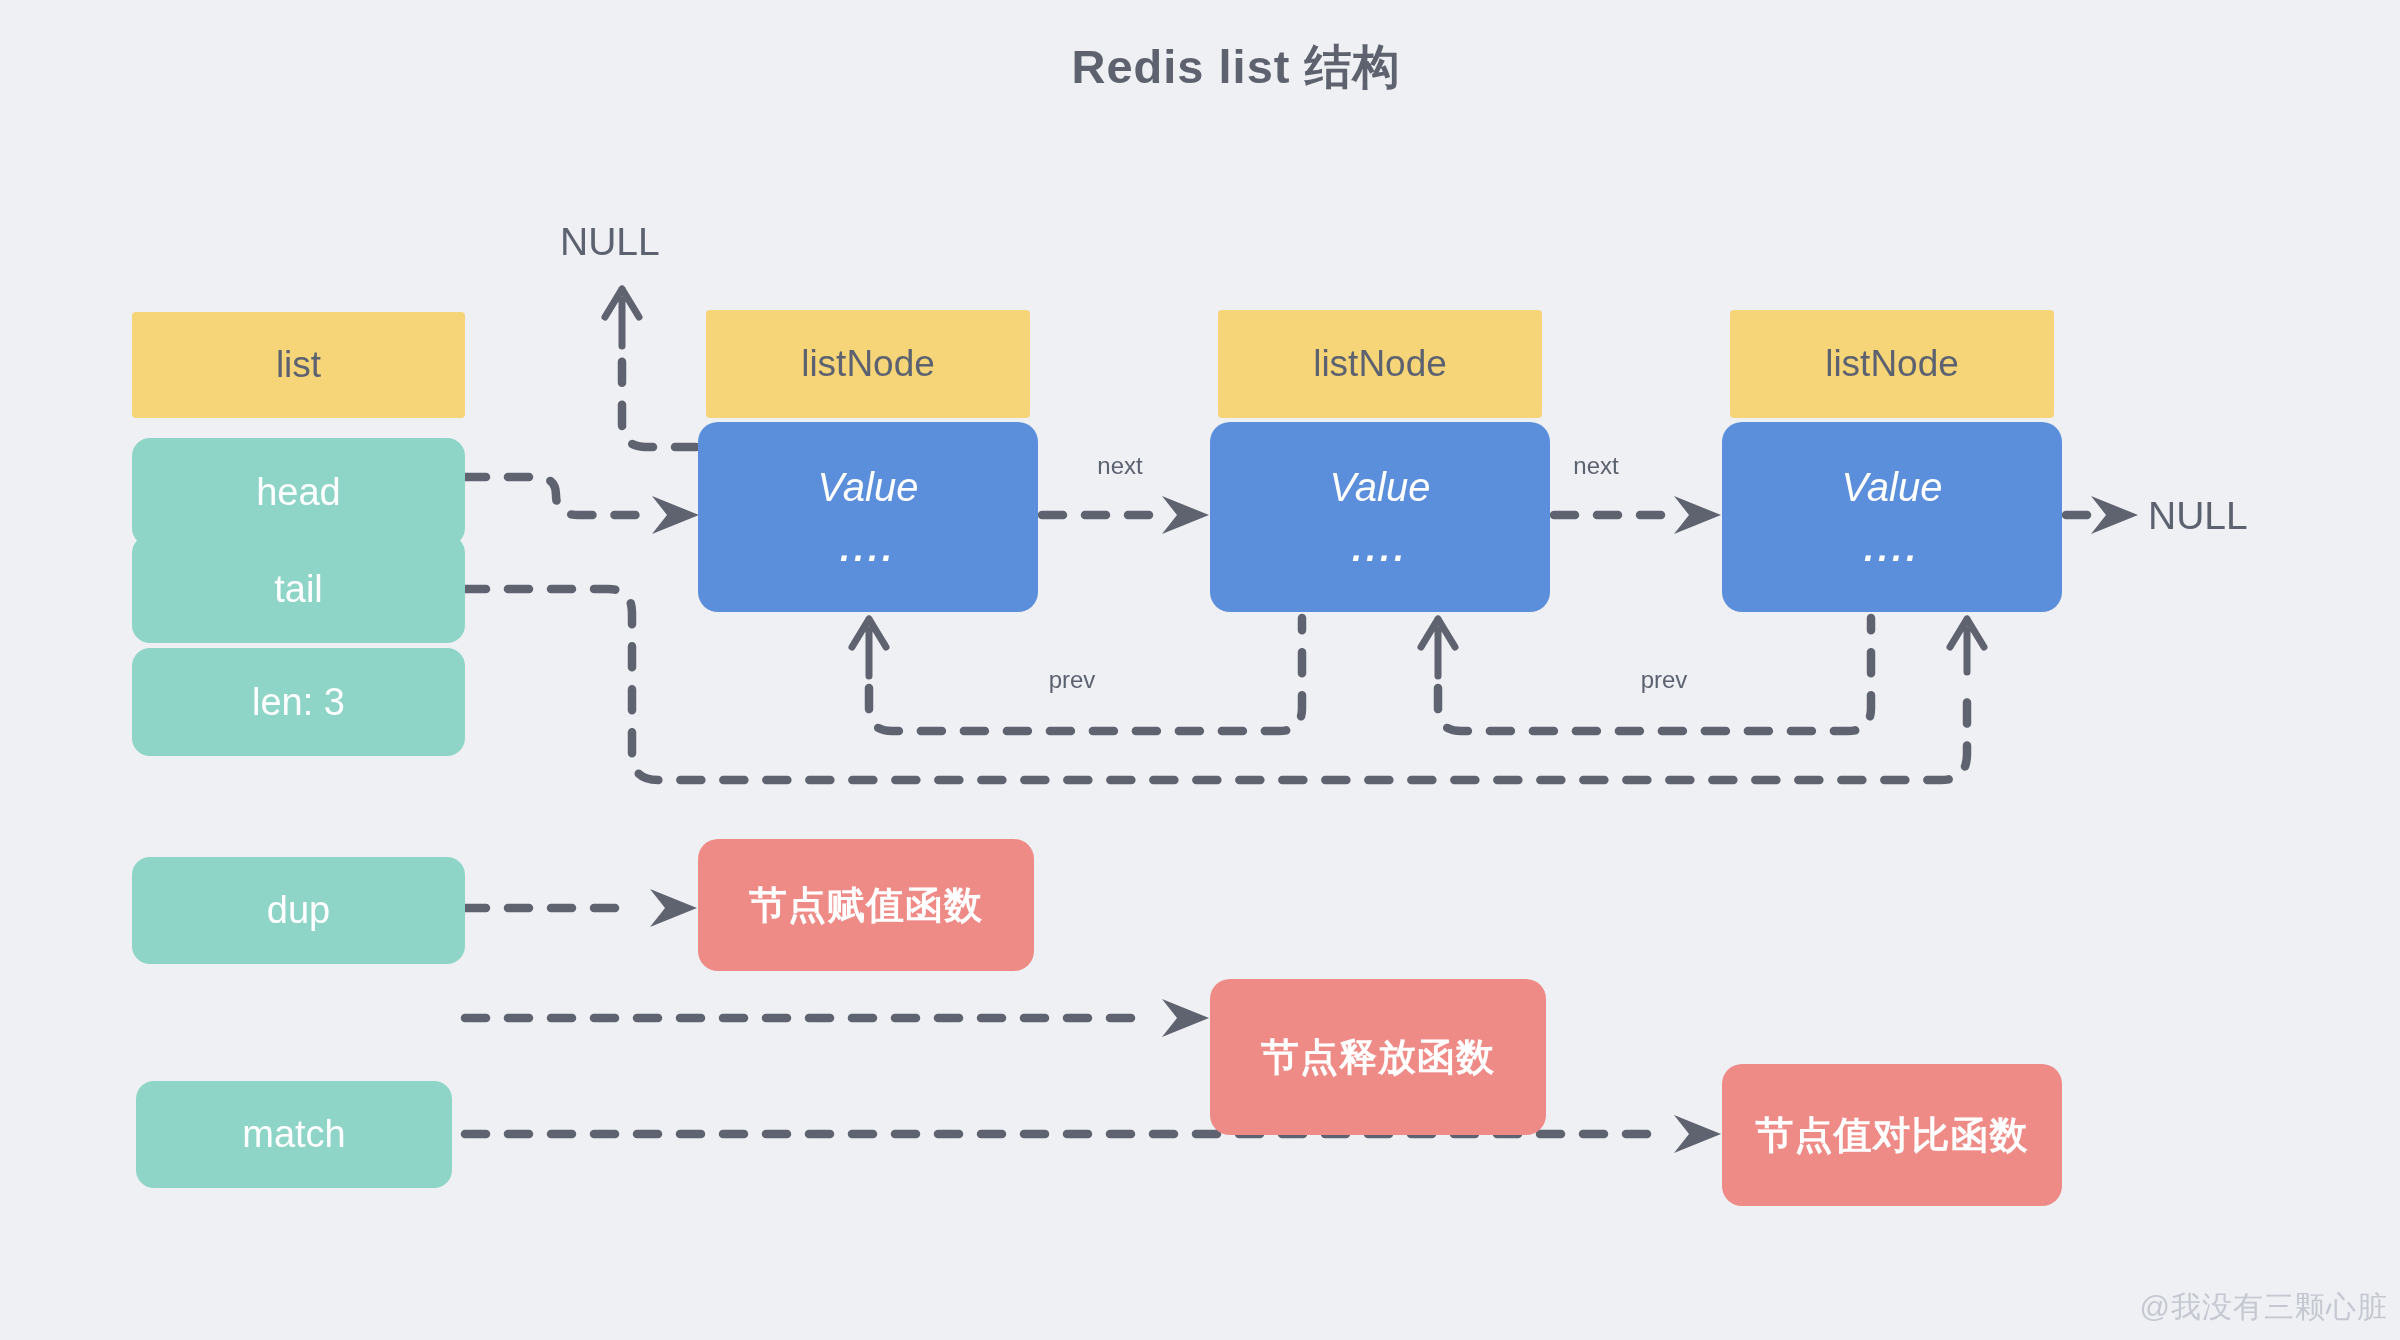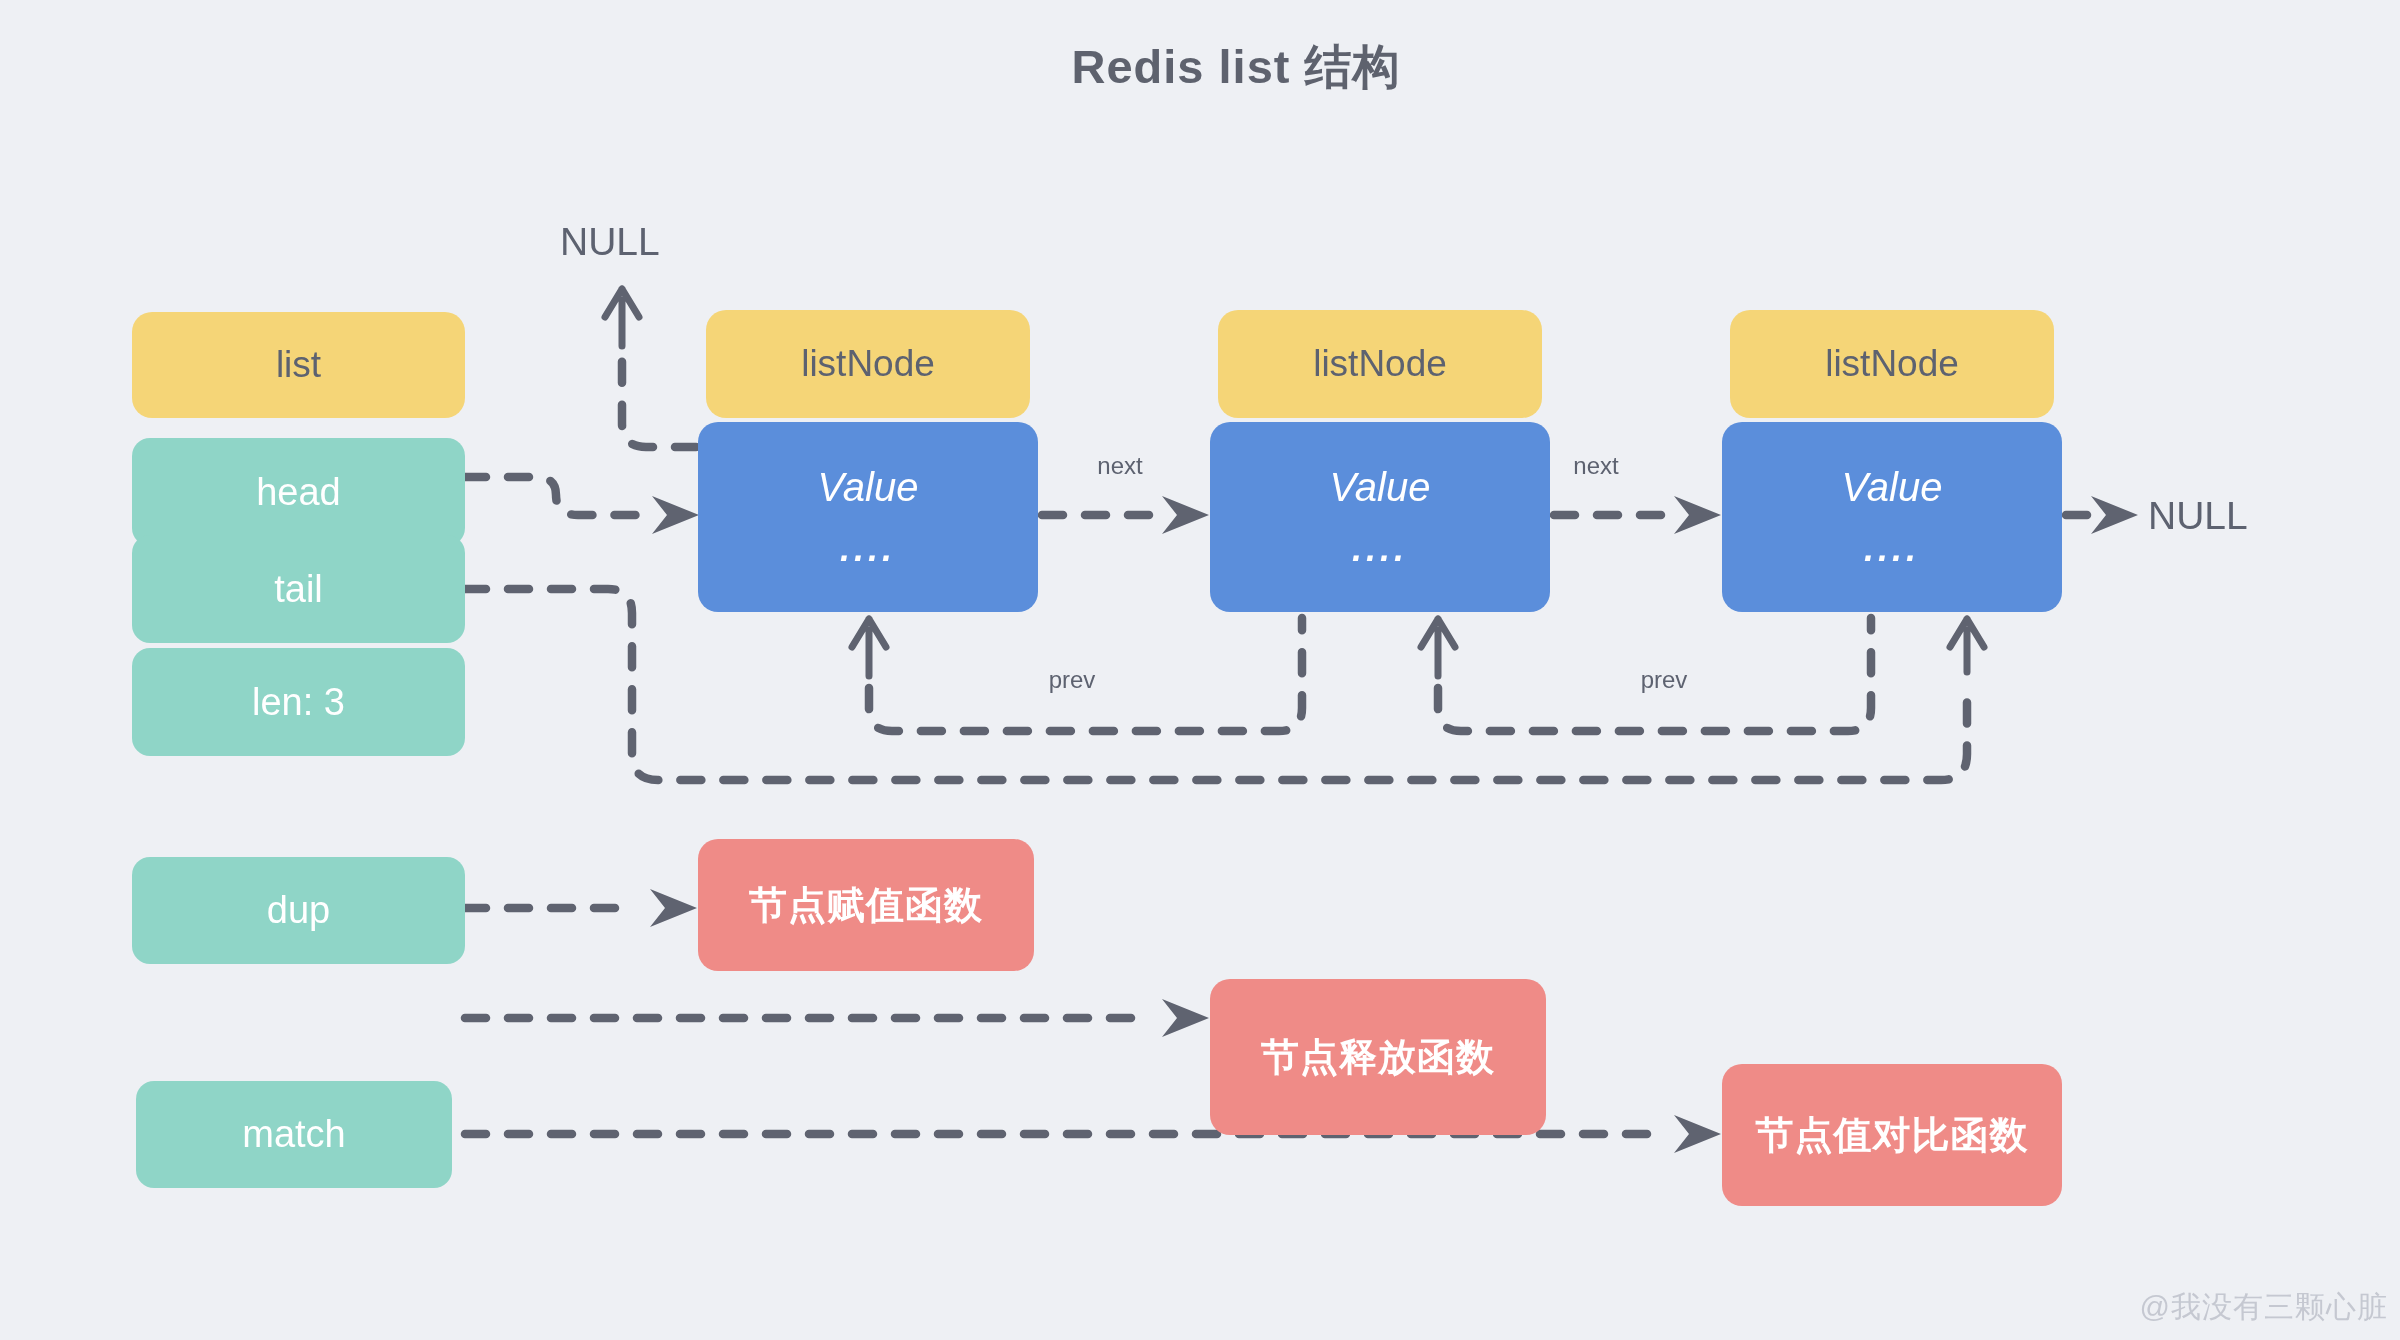--- a/index.html
+++ b/index.html
@@ -14,21 +14,21 @@
     position:absolute;left:0;top:36px;width:100%;
     text-align:center;font-size:47px;font-weight:600;color:#5e626e;
     letter-spacing:1px;
     padding-left:36px;
   }
   svg.connectors{position:absolute;left:0;top:0;width:2400px;height:1340px;}
   .box{
     position:absolute;display:flex;align-items:center;justify-content:center;
     box-sizing:border-box;
   }
-  .hdr{background:#f5d577;color:#5d6270;border-radius:20px;font-size:37px;}
+  .hdr{background:#f5d577;color:#5d6270;border-radius:4px;font-size:37px;}
   .field{background:#8fd5c7;color:#ffffff;border-radius:18px;font-size:38px;}
   .valuebox{
     background:#5b8edb;color:#ffffff;border-radius:20px;
     flex-direction:column;
     font-style:italic;
   }
   .valuebox .v{font-size:40px;line-height:1;}
   .valuebox .d{font-size:36px;font-weight:bold;letter-spacing:4px;line-height:1;margin-top:24px;}
   .funcbox{background:#ef8b87;color:#ffffff;border-radius:20px;font-size:38px;font-weight:bold;letter-spacing:1px;}
   .lbl{position:absolute;color:#5d6270;font-size:24px;line-height:1;white-space:nowrap;}

